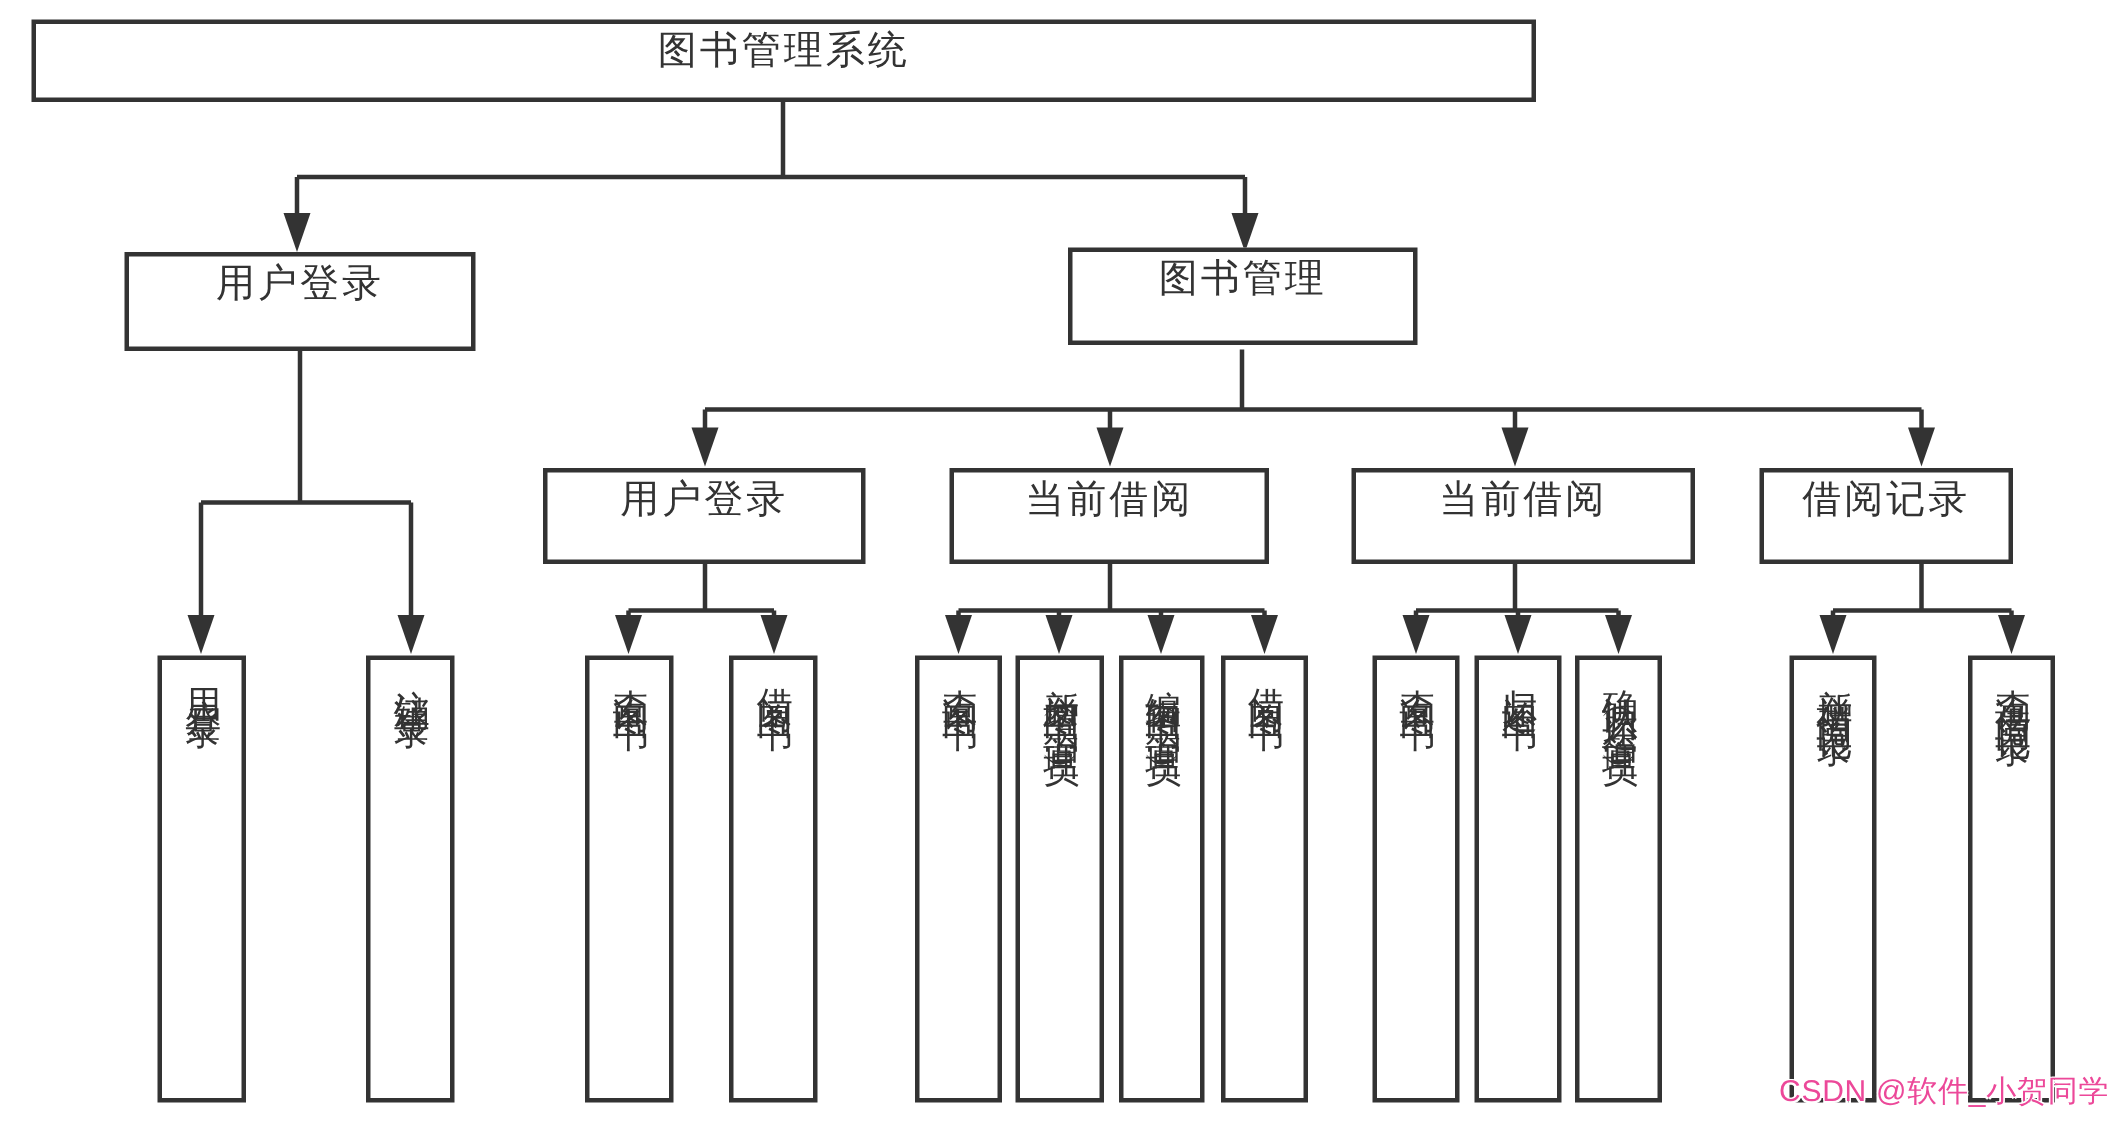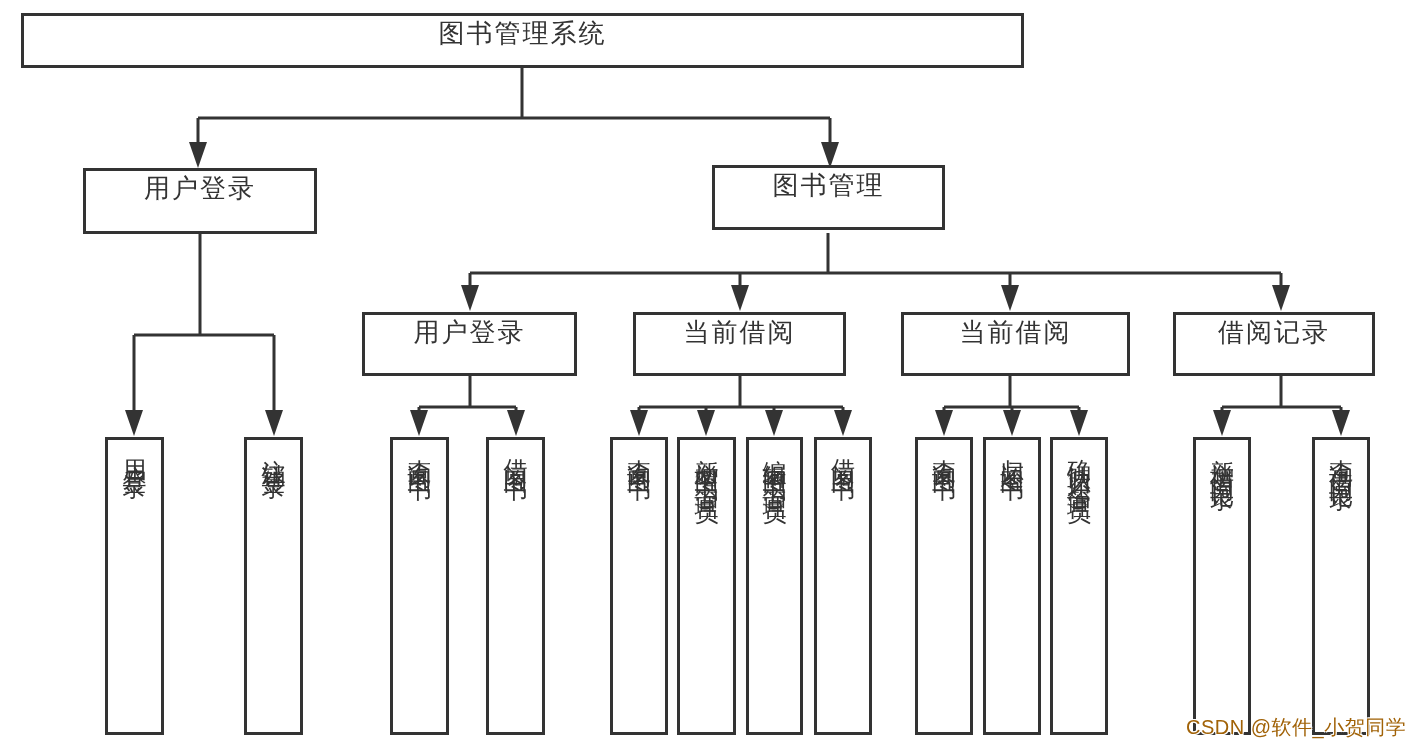--- a/index.html
+++ b/index.html
@@ -15,21 +15,21 @@
     display:flex;justify-content:center;color:#333333;z-index:2;
   }
   .hbox{font-size:26px;letter-spacing:2px;white-space:nowrap;}
   .vbox{font-size:24px;}
   .vbox .vtext{
     writing-mode:vertical-rl;text-orientation:mixed;letter-spacing:6px;
     line-height:1;white-space:nowrap;
   }
   .watermark{
     position:absolute;left:1186px;top:714px;z-index:5;
-    font-size:20px;letter-spacing:0.5px;color:#a16207;white-space:nowrap;
+    font-size:20px;letter-spacing:0.5px;color:#ec4899;white-space:nowrap;
     text-shadow:-1px -1px 0 #ffffff,1px -1px 0 #ffffff,-1px 1px 0 #ffffff,1px 1px 0 #ffffff;
   }
 </style>
 </head>
 <body>
 
 <div class="stage">
 
   <svg class="connectors" width="1405" height="747" viewBox="0 0 1405 747" aria-hidden="true">
 
@@ -80,21 +80,21 @@
 
   <div class="box hbox" style="left:362px;top:312px;width:215px;height:64px">
     <span>用户登录</span>
   </div>
   <div class="box hbox" style="left:633px;top:312px;width:213px;height:64px">
     <span>当前借阅</span>
   </div>
   <div class="box hbox" style="left:901px;top:312px;width:229px;height:64px">
     <span>当前借阅</span>
   </div>
-  <div class="box hbox" style="left:1173px;top:312px;width:202px;height:64px">
+  <div class="box hbox" style="left:1173px;top:312px;width:169px;height:64px">
     <span>借阅记录</span>
   </div>
 
   <div class="box vbox" style="left:105px;top:437px;width:59px;height:298px">
     <span class="vtext">用户登录</span>
   </div>
   <div class="box vbox" style="left:244px;top:437px;width:59px;height:298px">
     <span class="vtext">注销登录</span>
   </div>
 

